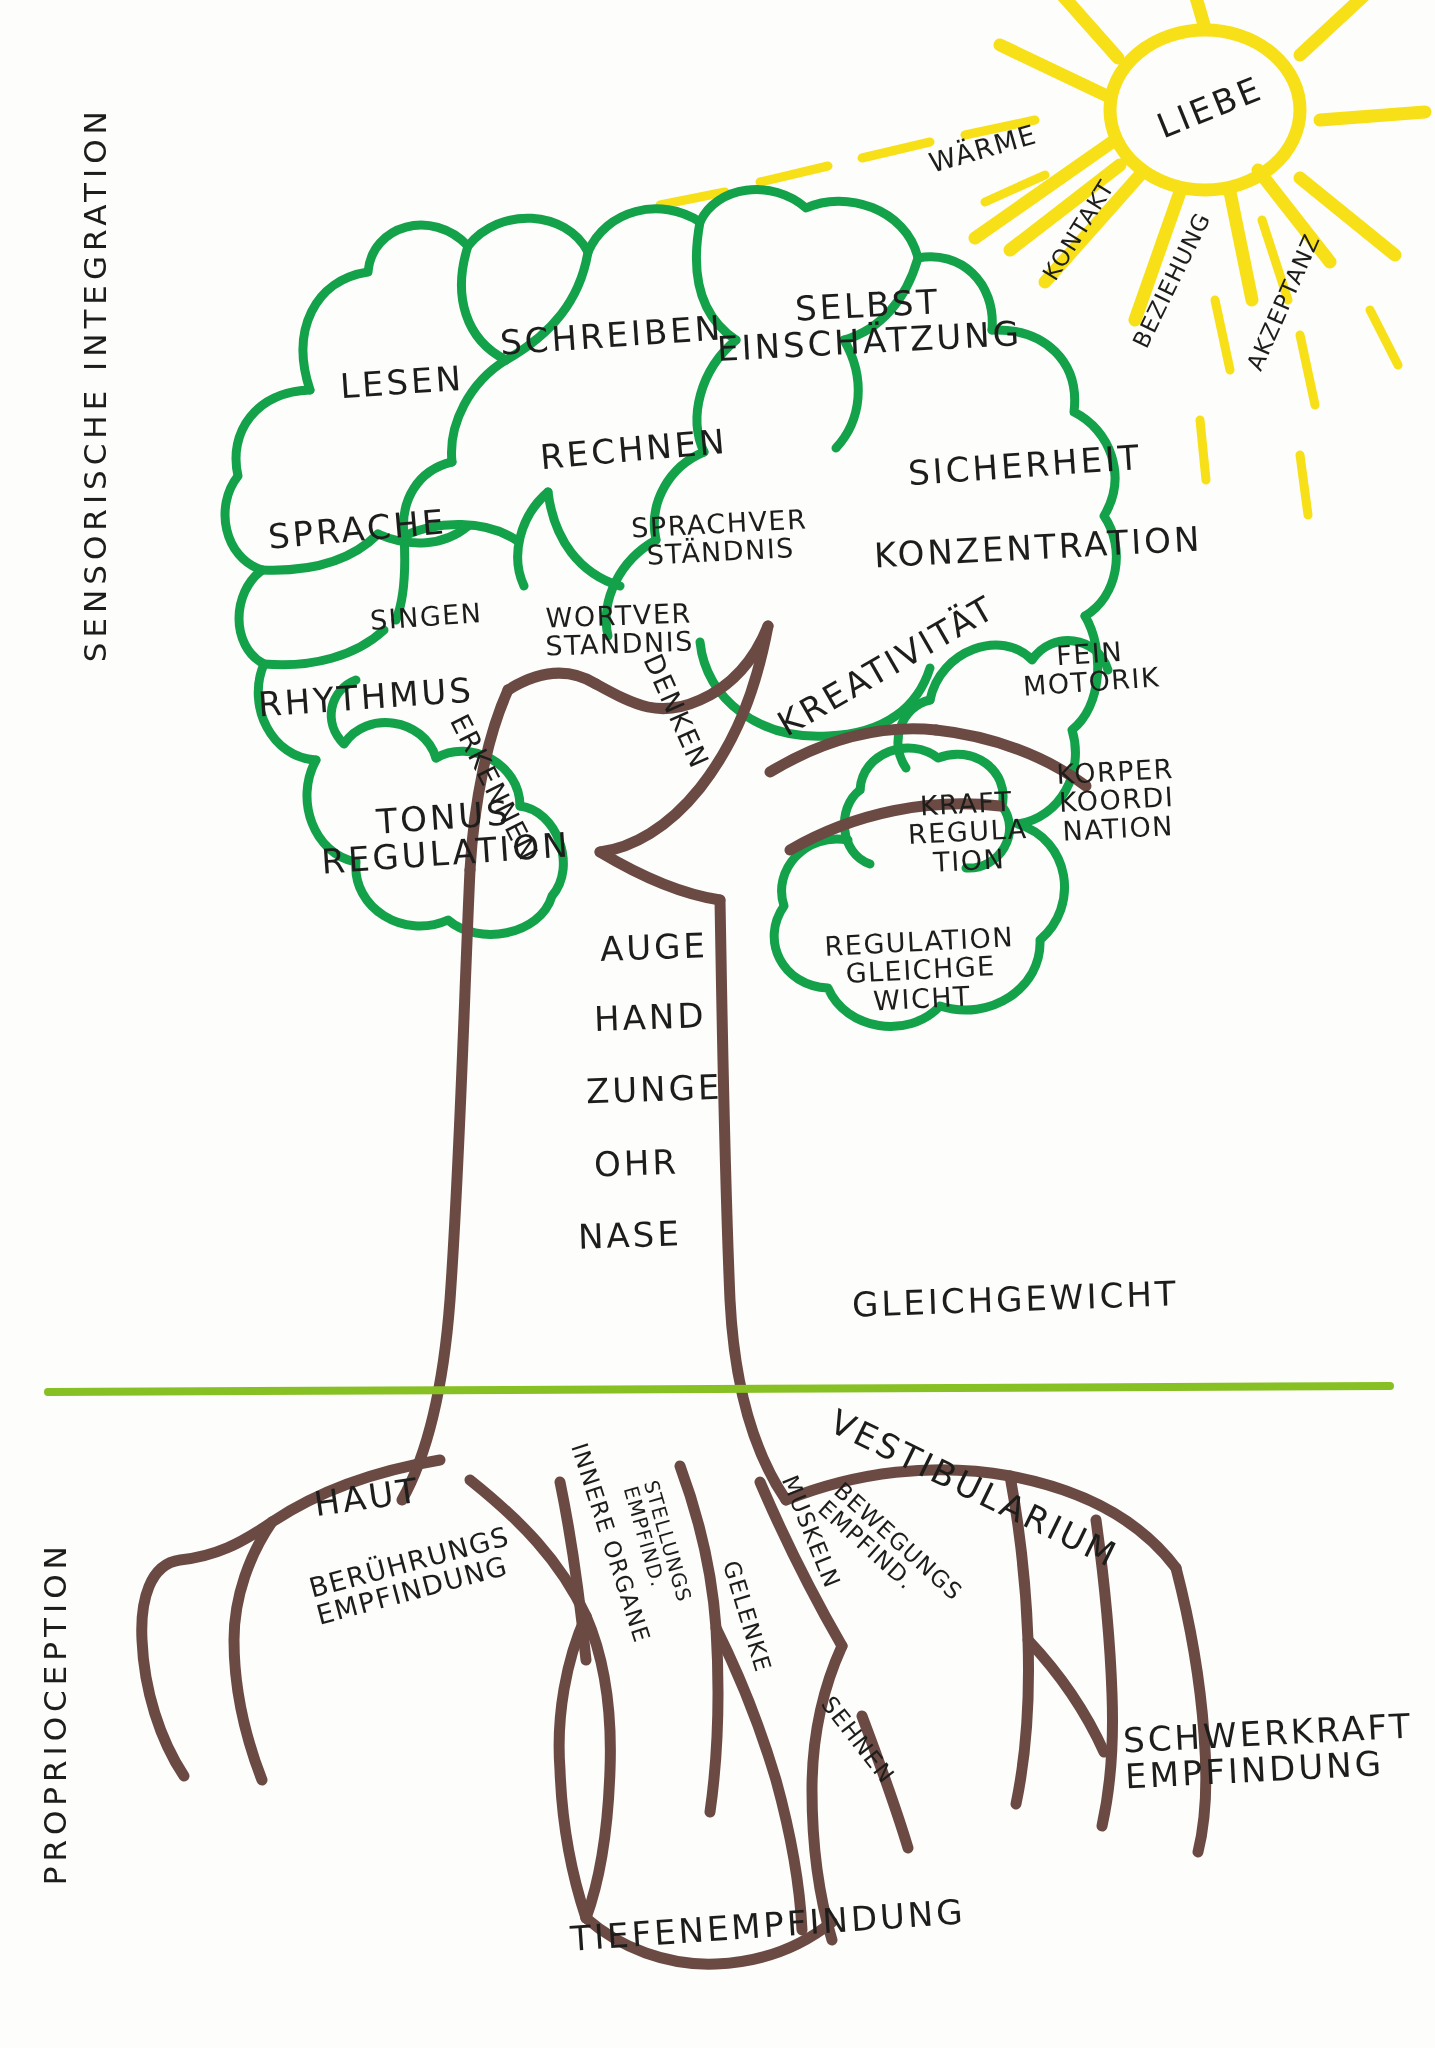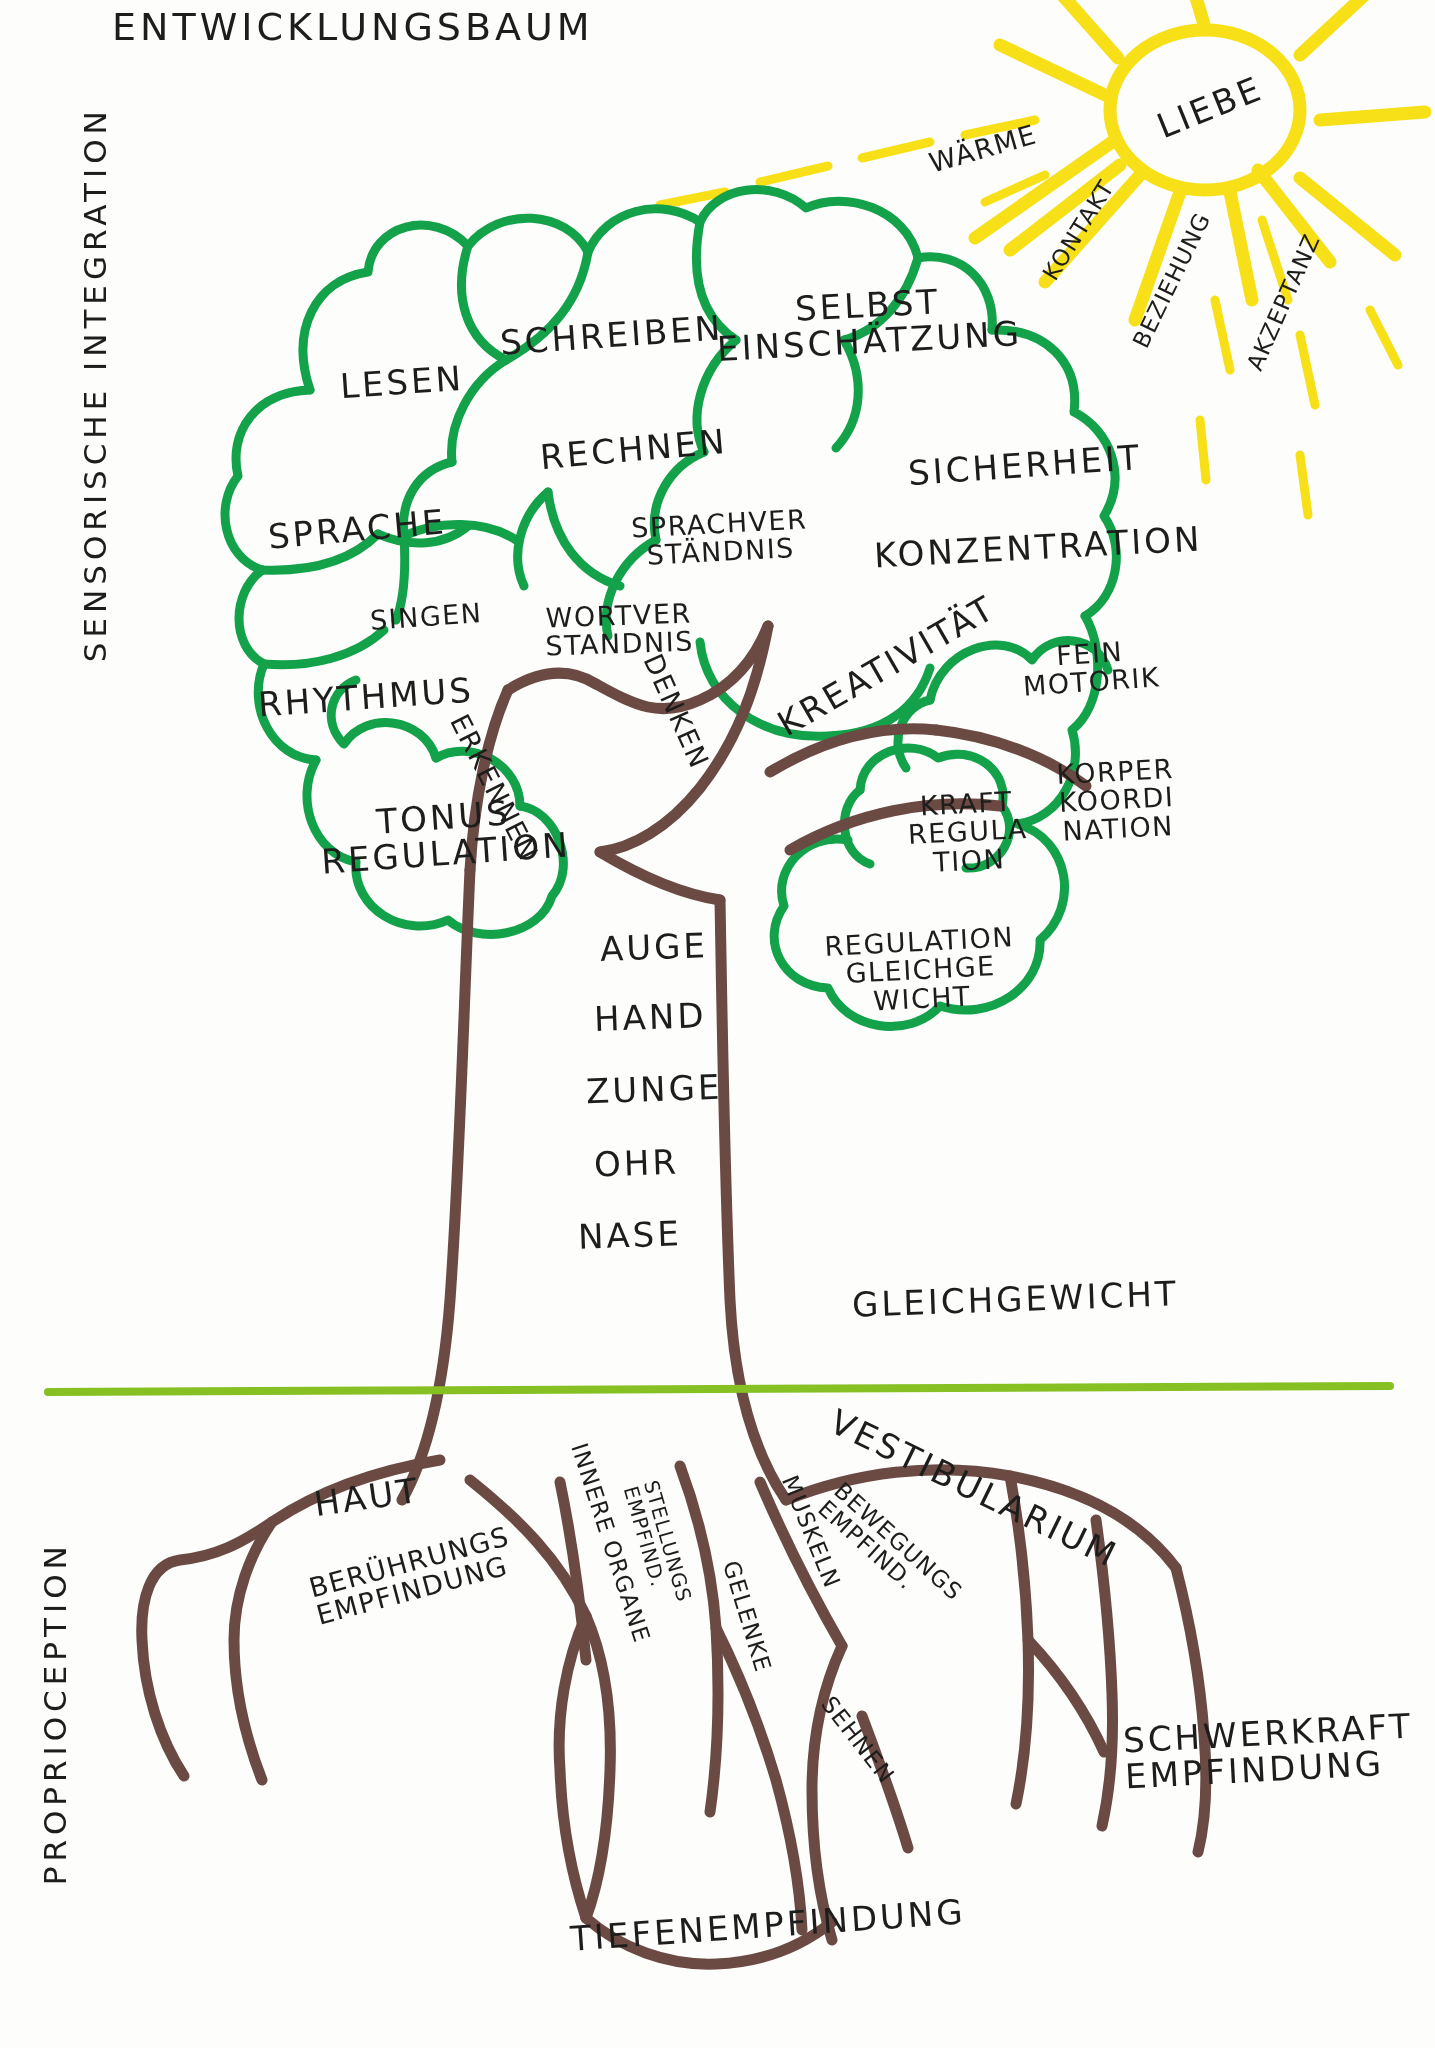--- a/index.html
+++ b/index.html
@@ -160,21 +160,20 @@
       <path class="b" d="M1010 1476 C1020 1530 1026 1584 1028 1640 C1030 1700 1026 1756 1016 1804"></path>
       <path class="b" d="M1096 1520 C1104 1578 1110 1636 1112 1694 C1114 1746 1110 1790 1102 1826"></path>
       <path class="b" d="M1176 1568 C1190 1622 1200 1678 1204 1734 C1208 1784 1206 1820 1198 1852"></path>
       <path class="b" d="M1028 1640 C1060 1674 1086 1712 1104 1752"></path>
 
       <path class="b" d="M586 1918 C620 1948 668 1966 716 1964 C766 1962 802 1946 832 1922"></path>
       <path class="b" d="M862 1716 C880 1764 896 1808 908 1848"></path>
     </g>
   </svg>
 
-  <div class="lbl t-title hand" style="left:112px;top:8px;">ENTWICKLUNGSBAUM</div>
 
   <div class="lbl t-side hand" style="left:-185px;top:370px;width:560px;text-align:right;transform:rotate(-90deg);transform-origin:center;">SENSORISCHE INTEGRATION</div>
 
   <div class="lbl t-side hand" style="left:-155px;top:1735px;width:420px;text-align:right;transform:rotate(-90deg);transform-origin:center;">PROPRIOCEPTION</div>
 
   <div class="lbl t-big hand" style="left:1155px;top:90px;transform:rotate(-22deg);">LIEBE</div>
   <div class="lbl t-med hand" style="left:928px;top:135px;transform:rotate(-16deg);">WÄRME</div>
   <div class="lbl t-sm hand" style="left:1022px;top:218px;transform:rotate(-58deg);">KONTAKT</div>
   <div class="lbl t-sm hand" style="left:1098px;top:268px;transform:rotate(-64deg);">BEZIEHUNG</div>
   <div class="lbl t-sm hand" style="left:1210px;top:290px;transform:rotate(-66deg);">AKZEPTANZ</div>

